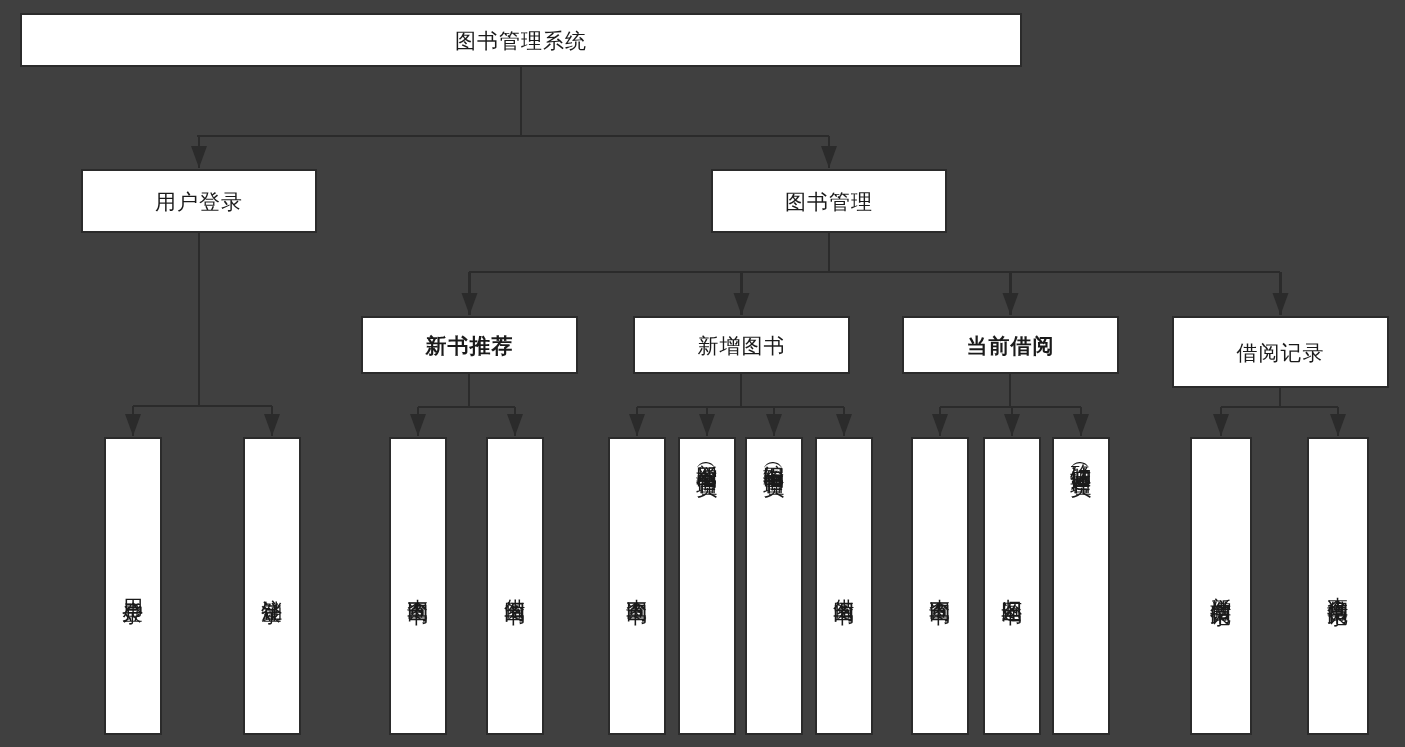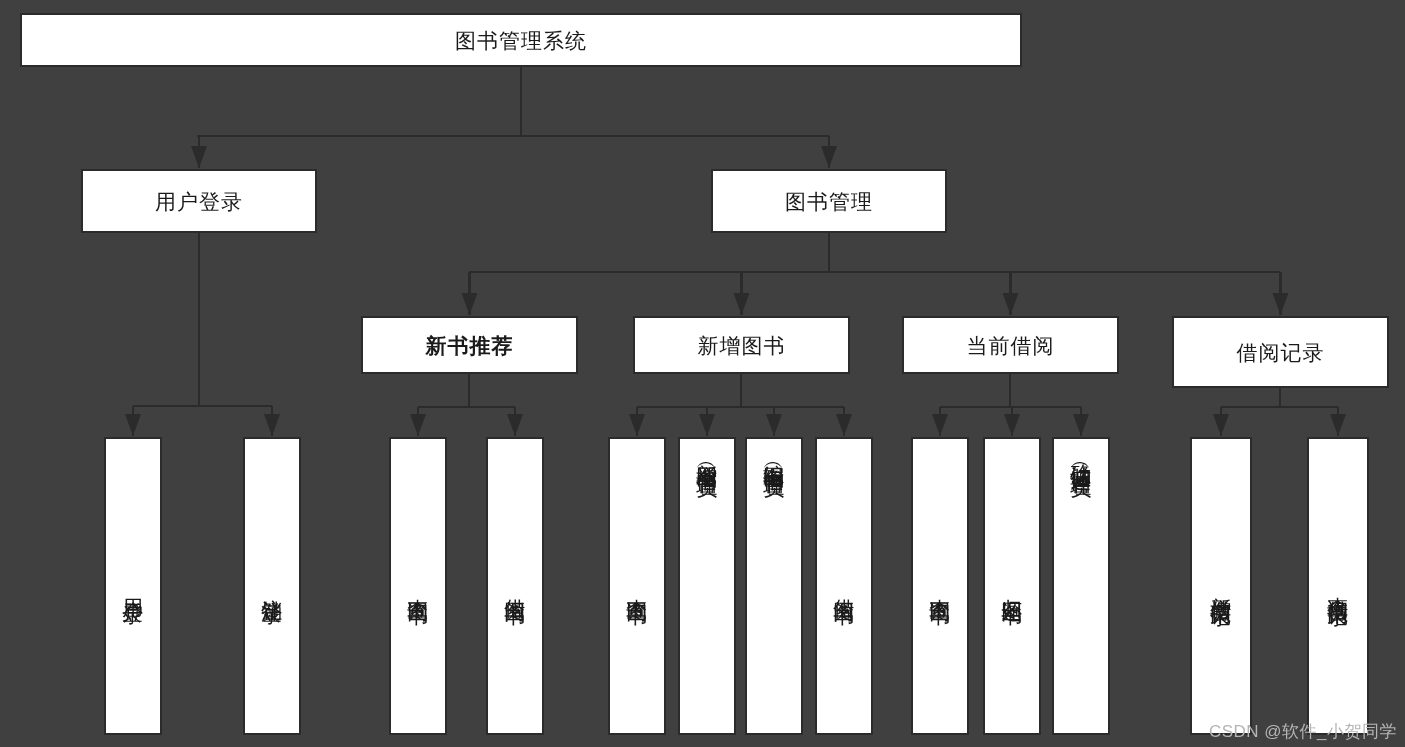--- a/index.html
+++ b/index.html
@@ -136,21 +136,21 @@
       </div>
       <div class="node-box" id="node-book-manage" style="left: 711px; top: 169px; width: 236px; height: 64px;">
         <span class="node-h">图书管理</span>
       </div>
       <div class="node-box" id="node-new-book-rec" style="left: 361px; top: 316px; width: 217px; height: 58px; font-weight: bold;">
         <span class="node-h">新书推荐</span>
       </div>
       <div class="node-box" id="node-book-borrow" style="left: 633px; top: 316px; width: 217px; height: 58px;">
         <span class="node-h">新增图书</span>
       </div>
-      <div class="node-box" id="node-current-borrow" style="left: 902px; top: 316px; width: 217px; height: 58px;">
+      <div class="node-box" id="node-current-borrow" style="left: 902px; top: 316px; width: 217px; height: 58px; font-weight: bold;">
         <span class="node-h">当前借阅</span>
       </div>
       <div class="node-box" id="node-borrow-record" style="left: 1172px; top: 316px; width: 217px; height: 72px;">
         <span class="node-h">借阅记录</span>
       </div>
       <div class="node-box leaf-box center-v" id="node-leaf-user-login" style="left: 104px; top: 437px; width: 58px; height: 298px;">
         <span class="node-v-inner">用户登录</span>
       </div>
       <div class="node-box leaf-box center-v" id="node-leaf-user-logout" style="left: 243px; top: 437px; width: 58px; height: 298px;">
         <span class="node-v-inner">注销登录</span>
@@ -183,14 +183,13 @@
         <span class="node-v-inner">确认归还（管理员）</span>
       </div>
       <div class="node-box leaf-box center-v" id="node-leaf-add-record" style="left: 1190px; top: 437px; width: 62px; height: 298px;">
         <span class="node-v-inner">新增借阅记录</span>
       </div>
       <div class="node-box leaf-box center-v" id="node-leaf-query-record" style="left: 1307px; top: 437px; width: 62px; height: 298px;">
         <span class="node-v-inner">查询借阅记录</span>
       </div>
     </div>
 
-  <div class="watermark">CSDN @软件_小贺同学</div>
 </div>
 
 </body></html>

